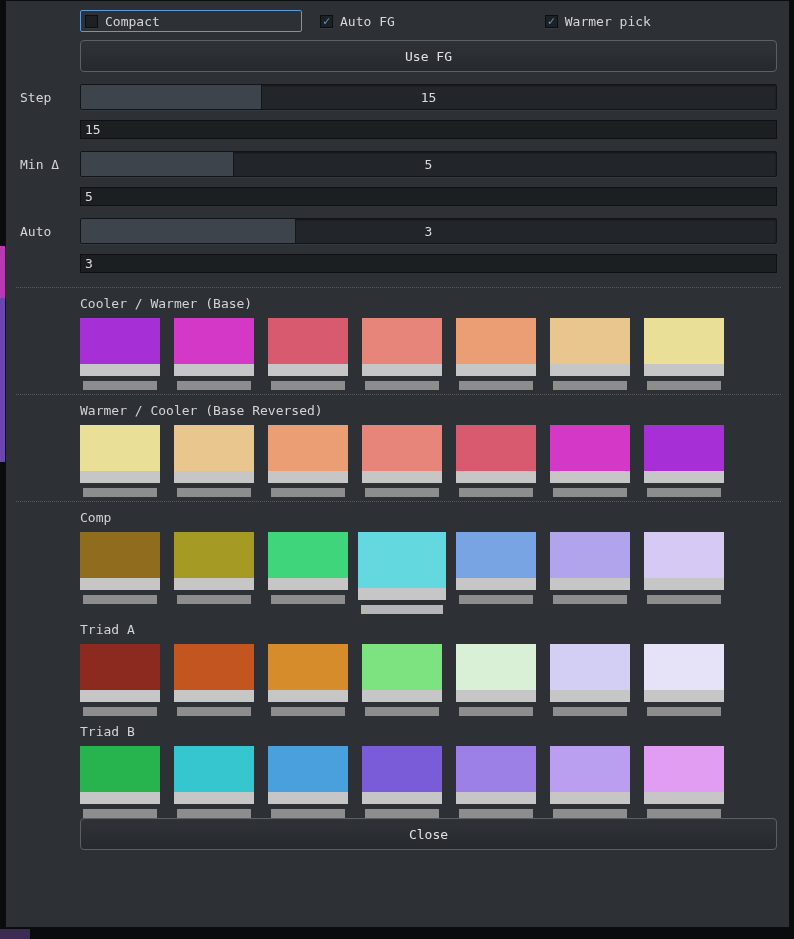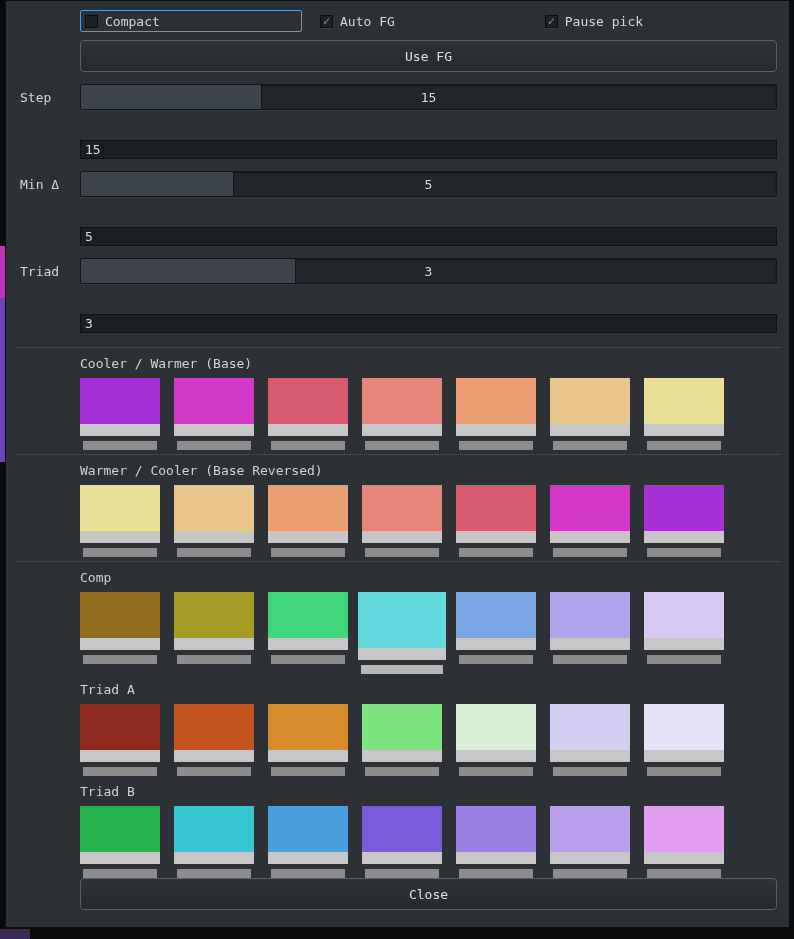--- a/index.html
+++ b/index.html
@@ -49,21 +49,21 @@
     background:linear-gradient(#2f3337,#26292d);
     border:1px solid #5c6065; border-radius:4px;
     color:#e0e1e3; font-size:13px; font-family:inherit;
     margin-bottom:12px; cursor:default;
   }
   .close-btn { margin-bottom:0; }
 
   
   .frow { display:flex; align-items:center; }
   .flabel { flex:0 0 60px; color:#d5d6d8; font-size:13px; }
-  .srow { margin-bottom:30px;justify-content:flex-end; }
+  .srow { margin-bottom:10px;justify-content:flex-end; }
   .erow { margin-bottom:12px; }
   .scale {
     position:relative; flex:1; height:26px; background:#22252a;
     border:1px solid #121417; border-radius:2px; overflow:hidden;
     box-shadow:inset 0 1px 2px rgba(0,0,0,.45), 0 1px 0 rgba(255,255,255,.04);
   }
   .scale .fill { position:absolute; left:0; top:0; bottom:0; background:#3d444c; border-right:1px solid #15171b; }
   .scale .sval { position:absolute; inset:0; display:flex; align-items:center; justify-content:center; color:#d9dadc; font-size:13px; }
   .entry {
     flex:1; height:19px; background:#1c1f22; border:1px solid #0e1013;
@@ -106,21 +106,21 @@
       <label class="check checked" id="autofg-check">
         <span class="box">
             <span class="mark">✓</span>
           </span>
         <span>Auto FG</span>
       </label>
       <label class="check checked" id="pause-check">
         <span class="box">
             <span class="mark">✓</span>
           </span>
-        <span>Pause pick</span>
+        <span>Warmer pick</span>
       </label>
     </div>
 
     <button class="btn">Use FG</button>
 
     <div id="slider-rows">
         <div class="frow srow">
           <div class="flabel">Step</div>
           <div class="scale">
             <div class="fill" style="width:26%"></div>
@@ -136,21 +136,21 @@
           <div class="scale">
             <div class="fill" style="width:22%"></div>
             <span class="sval">5</span>
           </div>
         </div>
         <div class="frow erow">
           <div class="flabel"></div>
           <input class="entry" value="5" style="">
         </div>
         <div class="frow srow">
-          <div class="flabel">Triad</div>
+          <div class="flabel">Auto</div>
           <div class="scale">
             <div class="fill" style="width:31%"></div>
             <span class="sval">3</span>
           </div>
         </div>
         <div class="frow erow">
           <div class="flabel"></div>
           <input class="entry" value="3" style="">
         </div>
       </div>

